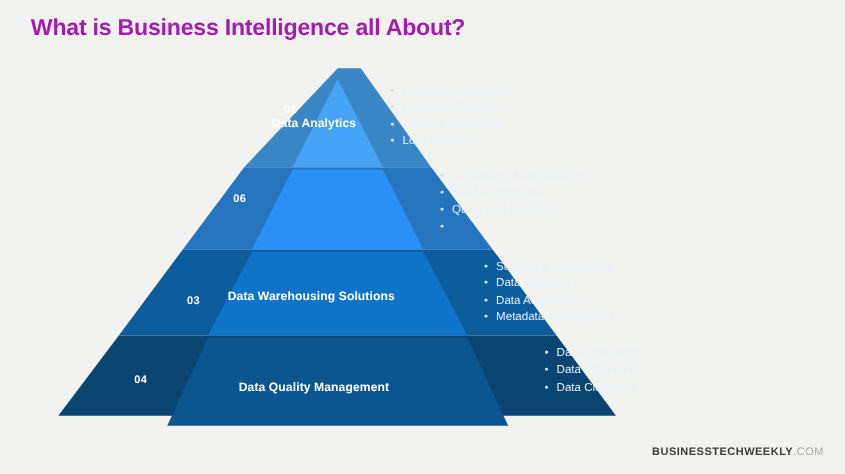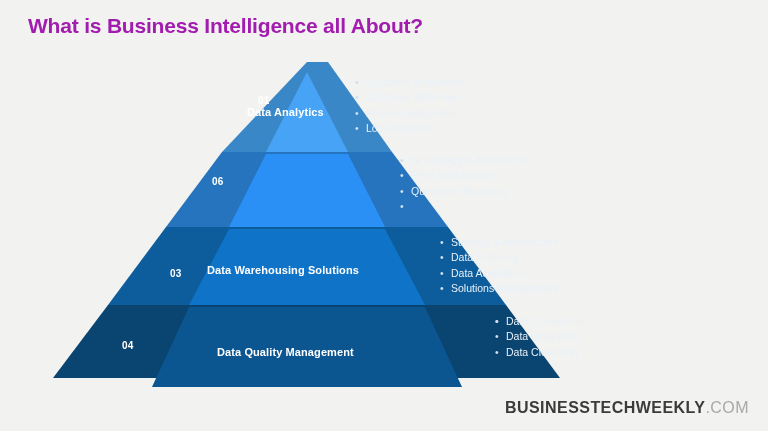--- a/index.html
+++ b/index.html
@@ -92,21 +92,21 @@
     position: absolute;
     left: 0;
     top: 0;
     color: #cfdff0;
   }
 
   #footer-brand {
     position: absolute;
     right: 19px;
     bottom: 14px;
-    font-size: 16px;
+    font-size: 10px;
     letter-spacing: 0.45px;
     white-space: nowrap;
   }
   #footer-brand .brand-main {
     font-weight: bold;
     color: #3b3b3b;
   }
   #footer-brand .brand-tld {
     font-weight: normal;
     color: #a8a8a8;
@@ -154,21 +154,21 @@
       <li><span class="bullet-dot">•</span><span>BI Strategy &amp; Architecture</span></li>
       <li><span class="bullet-dot">•</span><span>EPM Dashboards</span></li>
       <li><span class="bullet-dot">•</span><span>Query and Reporting</span></li>
       <li><span class="bullet-dot">•</span></li>
     </ul>
 
     <ul class="tier-bullets" style="left:440px; top:235px;">
       <li><span class="bullet-dot">•</span><span>Strategy &amp; Architecture</span></li>
       <li><span class="bullet-dot">•</span><span>Data Modeling</span></li>
       <li><span class="bullet-dot">•</span><span>Data Acquisition</span></li>
-      <li><span class="bullet-dot">•</span><span>Solutions Management</span></li>
+      <li><span class="bullet-dot">•</span><span>Metadata Management</span></li>
     </ul>
 
     <ul class="tier-bullets" style="left:495px; top:314px;">
       <li><span class="bullet-dot">•</span></li>
       <li><span class="bullet-dot">•</span><span>Data Conversion</span></li>
       <li><span class="bullet-dot">•</span><span>Data Integration</span></li>
       <li><span class="bullet-dot">•</span><span>Data Cleansing</span></li>
     </ul>
 
   </div>

